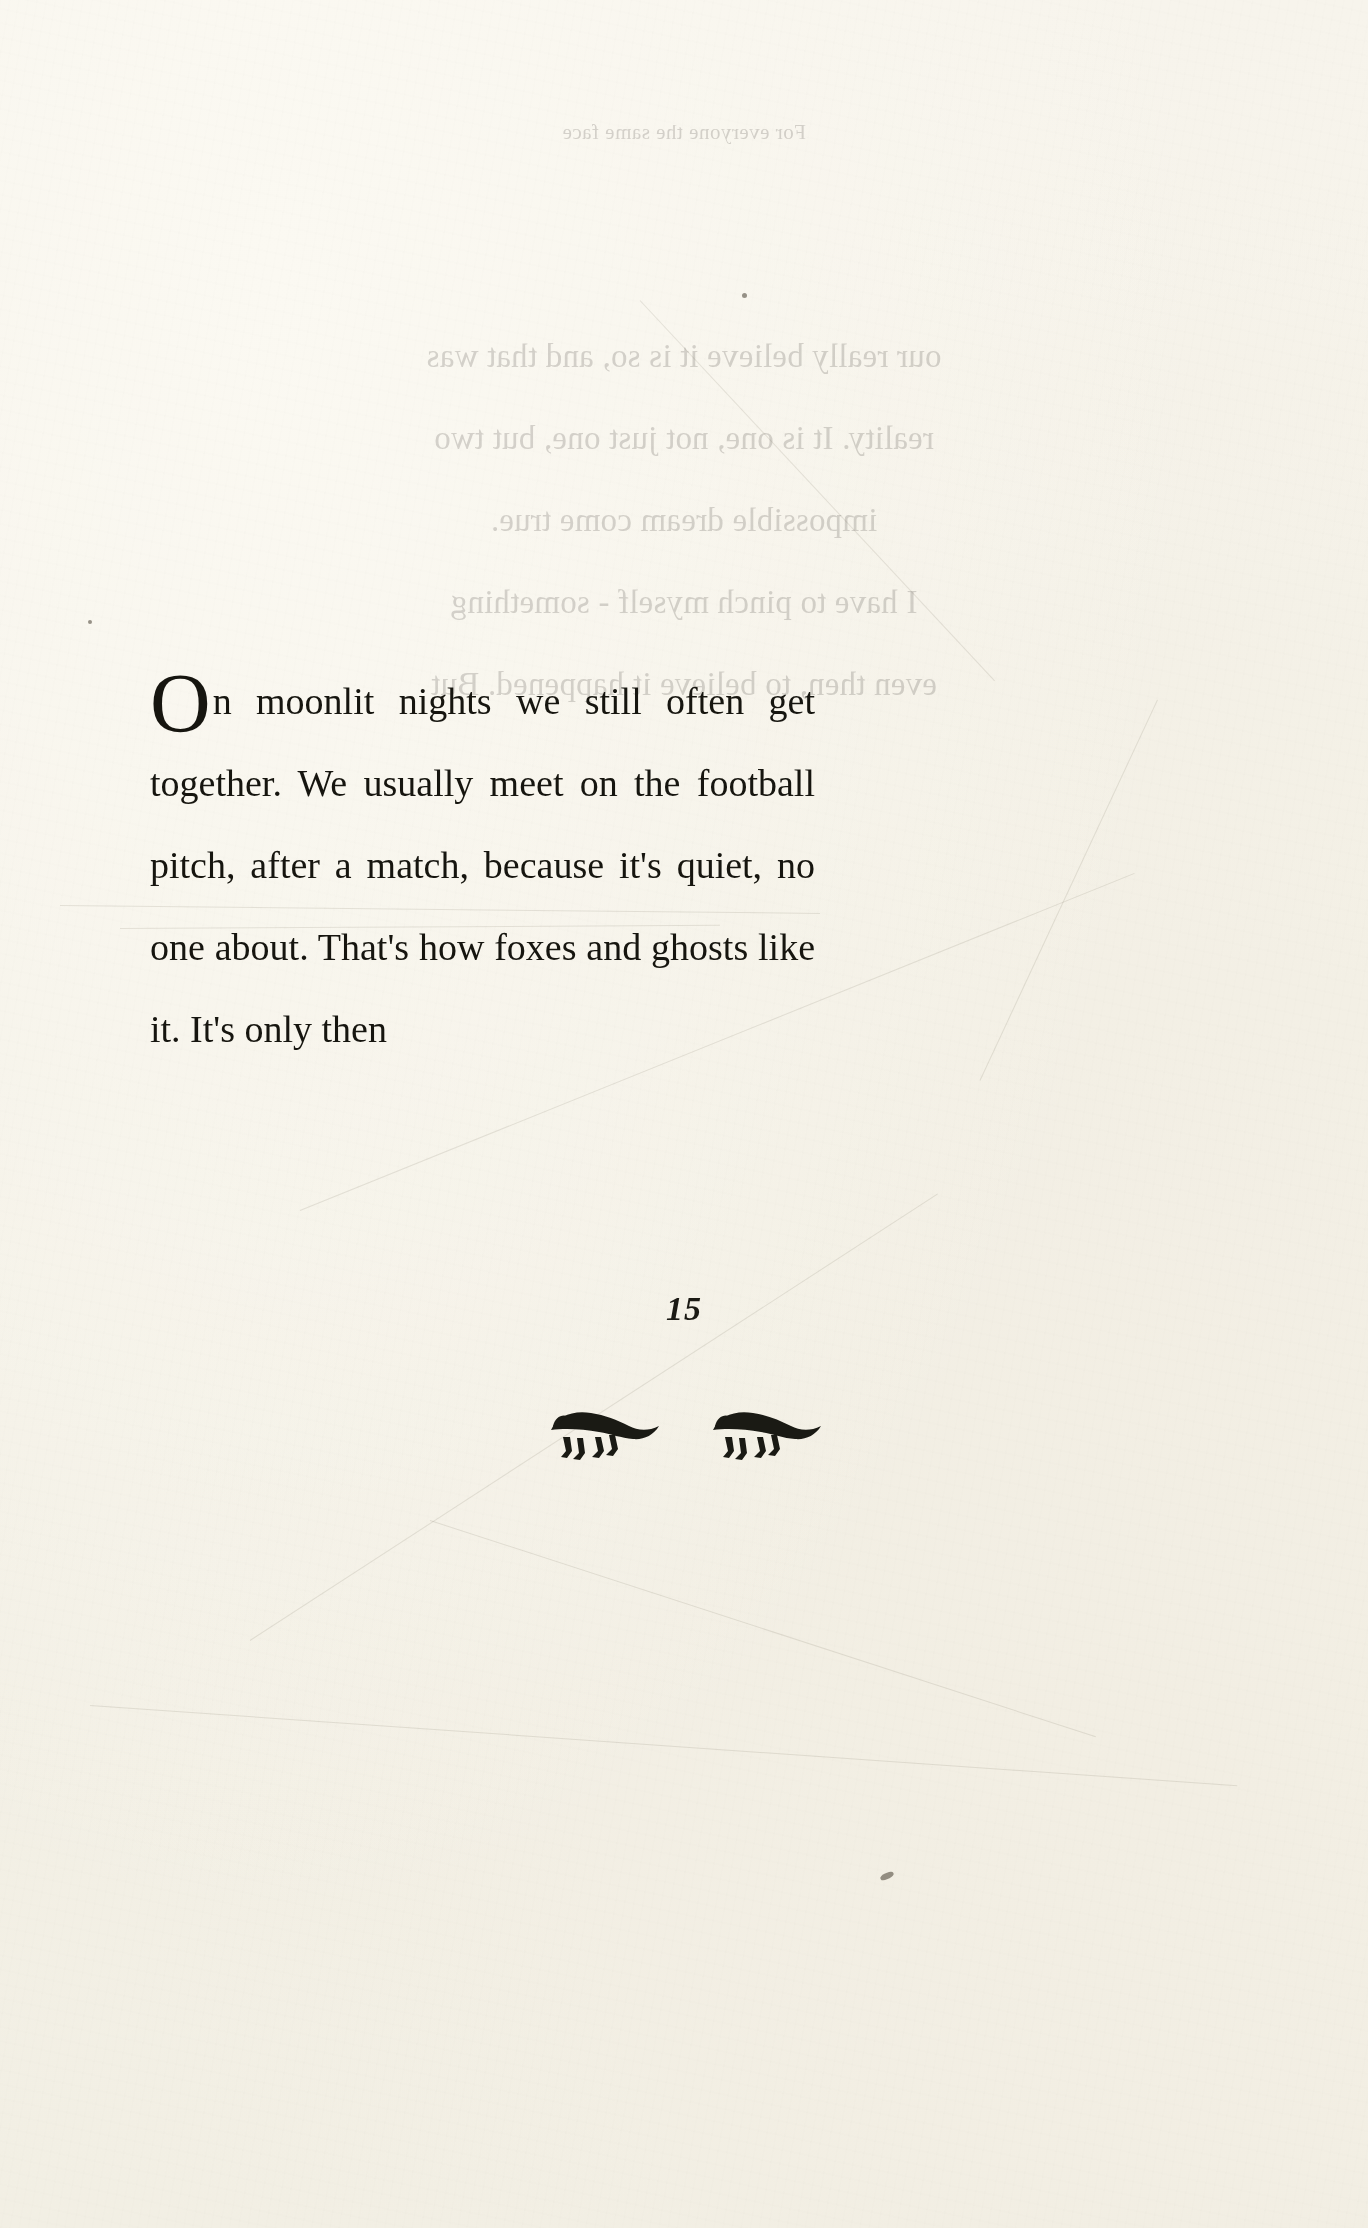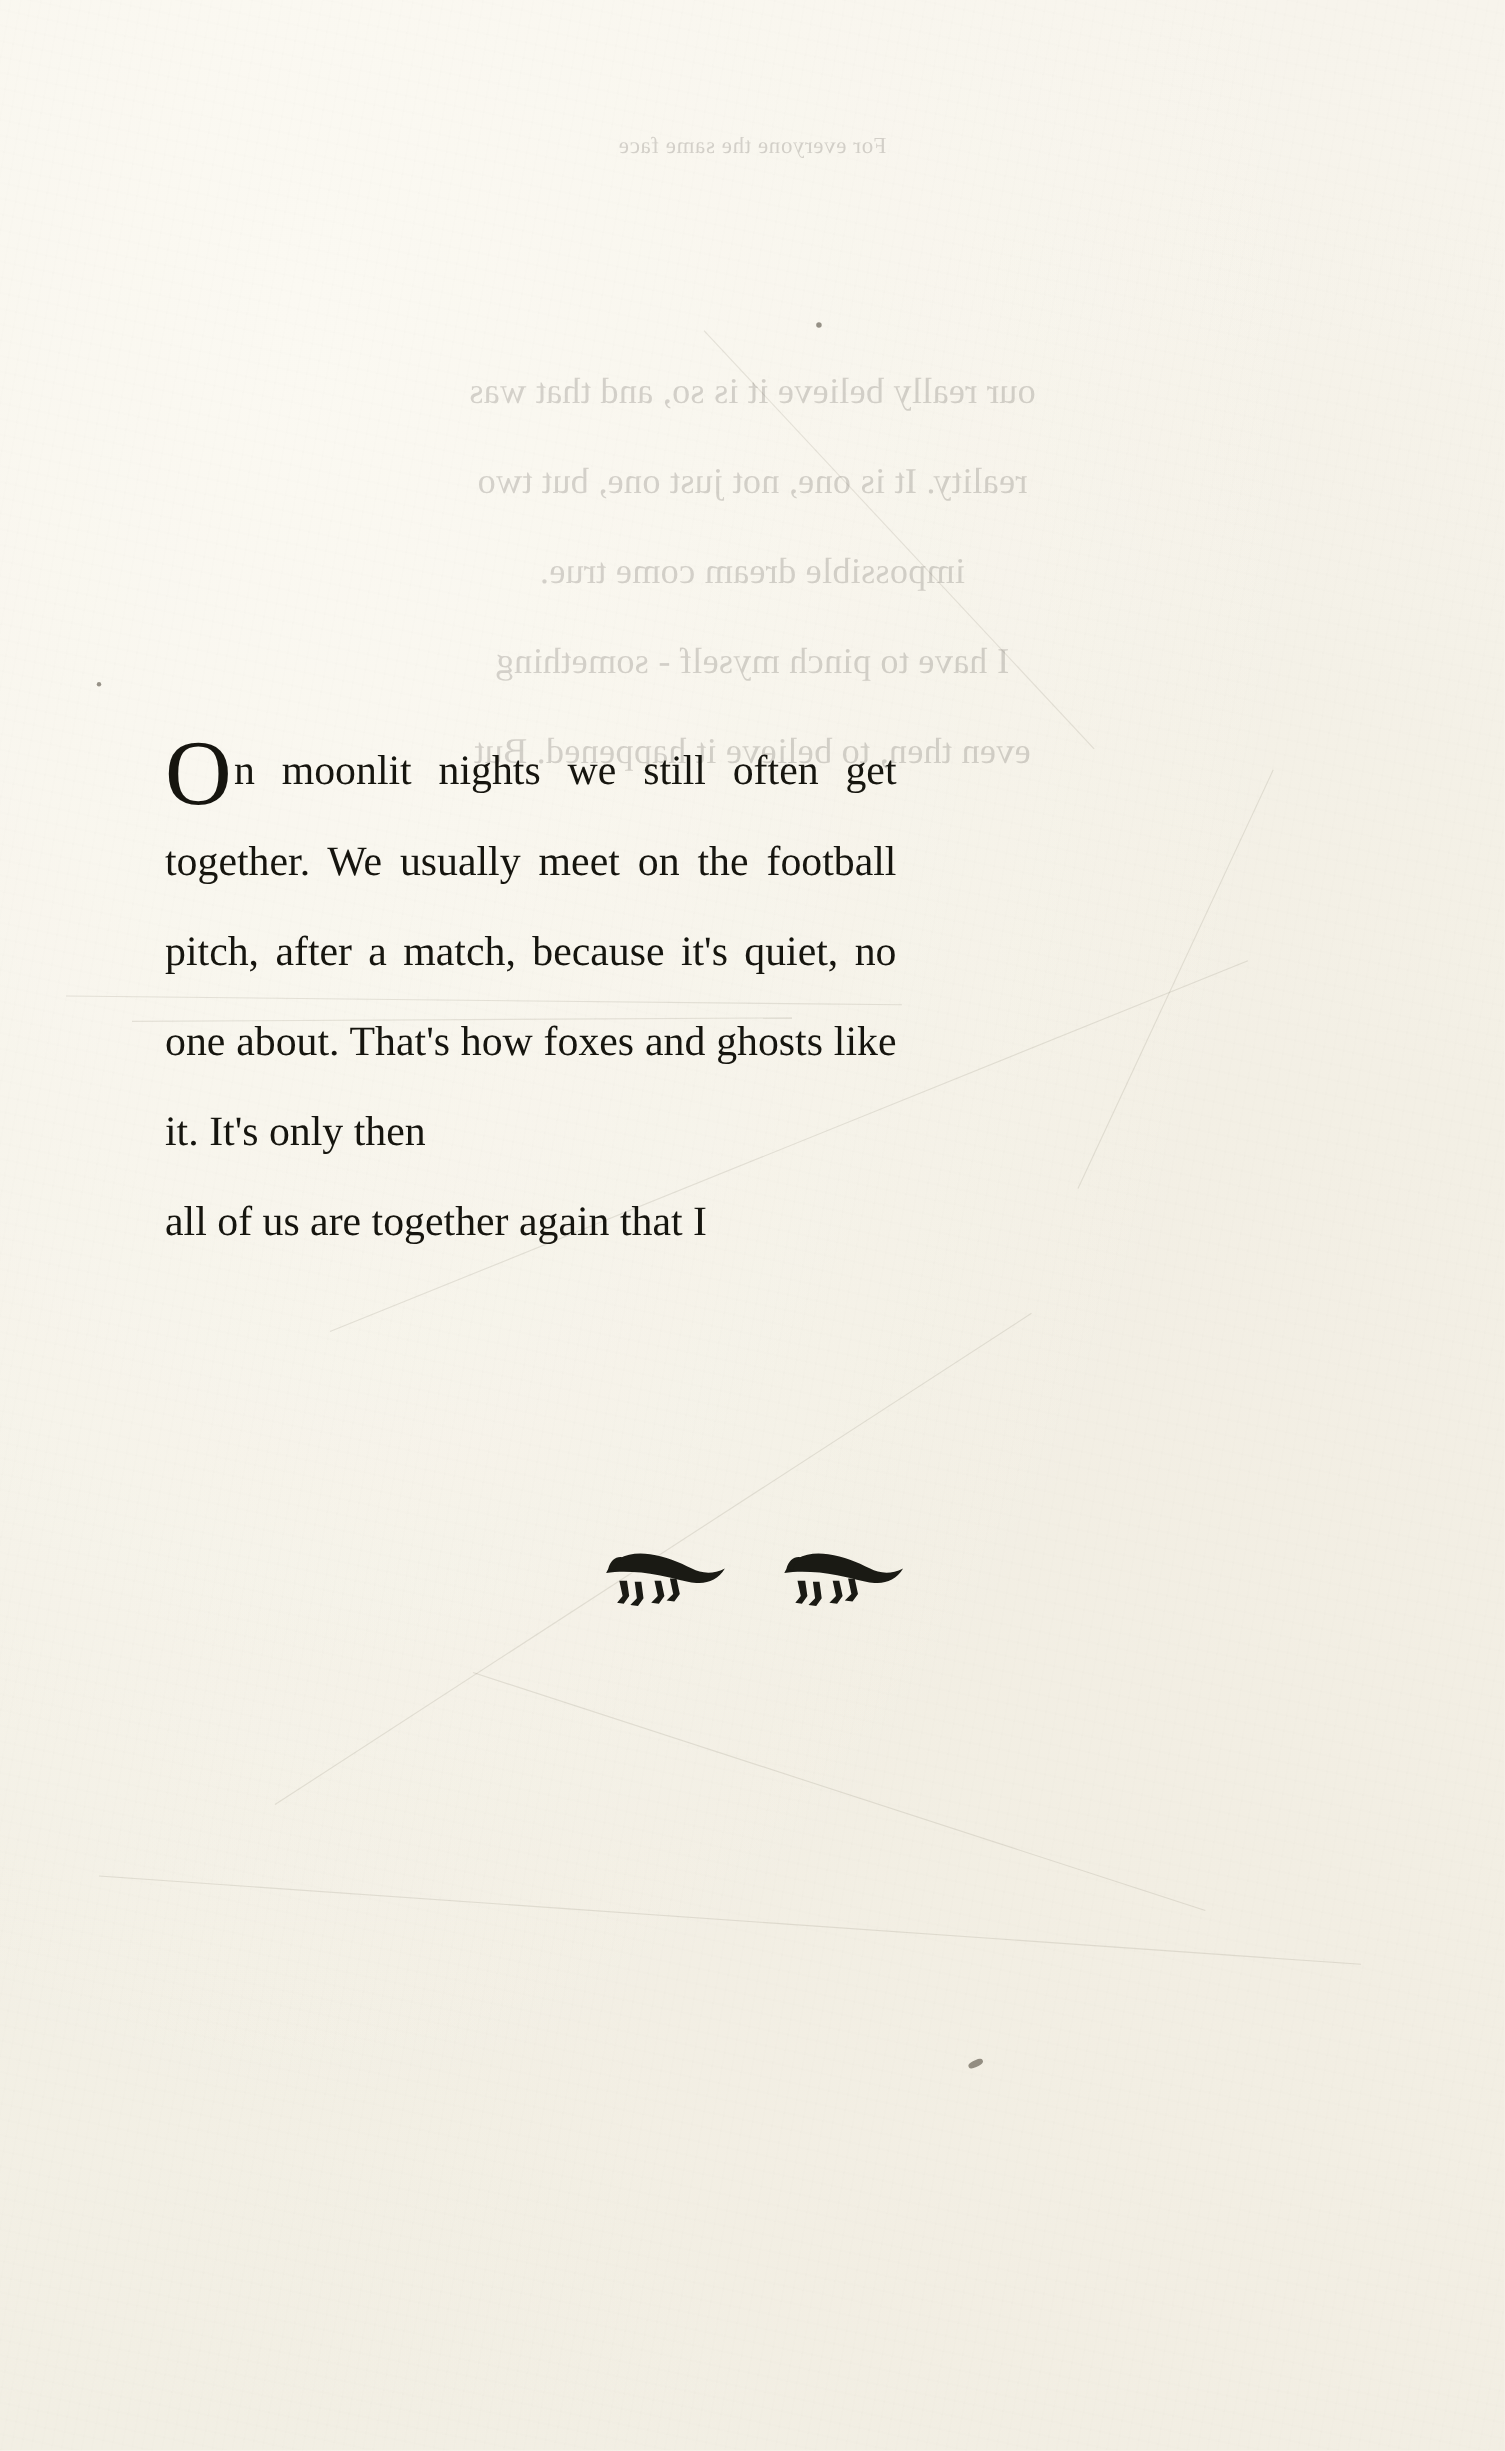--- a/index.html
+++ b/index.html
@@ -157,23 +157,23 @@
     <div class="st-head">For everyone the same face</div>
     <div class="st-line">our really believe it is so, and that was</div>
     <div class="st-line">reality. It is one, not just one, but two</div>
     <div class="st-line">impossible dream come true.</div>
     <div class="st-line">I have to pinch myself - something</div>
     <div class="st-line">even then, to believe it happened. But</div>
   </div>
 
   <div class="textblock">
     <p><span class="dropcap">O</span><span>n moonlit nights we still often get together. We usually meet on the football pitch, after a match, because it's quiet, no one about. That's how foxes and ghosts like it. It's only then</span></p>
-    <p class="lastline">all of us are together again that I</p>
   </div>
 
+  <div class="folio">15</div>
 
   <div class="ornament">
     <svg class="fox-icon" width="120" height="62" viewBox="0 0 120 62">
       <g fill="#1a1a14">
         <path d="M8 30 C14 16, 30 10, 48 13 C62 15, 74 20, 86 26 C94 30, 104 32, 116 26 C110 36, 100 40, 90 39 C78 38, 68 34, 56 32 C40 29, 22 28, 8 30 Z"></path>
         <path d="M10 26 C12 18, 18 14, 24 16 C20 19, 17 22, 16 27 Z"></path>
         <path d="M20 37 l3 14 l-5 6 l6 1 l5 -7 l-2 -14 Z"></path>
         <path d="M34 38 l2 15 l-6 6 l7 1 l5 -7 l-2 -15 Z"></path>
         <path d="M52 37 l3 14 l-6 6 l7 1 l5 -7 l-3 -14 Z"></path>
         <path d="M66 35 l3 14 l-6 6 l7 1 l5 -7 l-3 -14 Z"></path>

